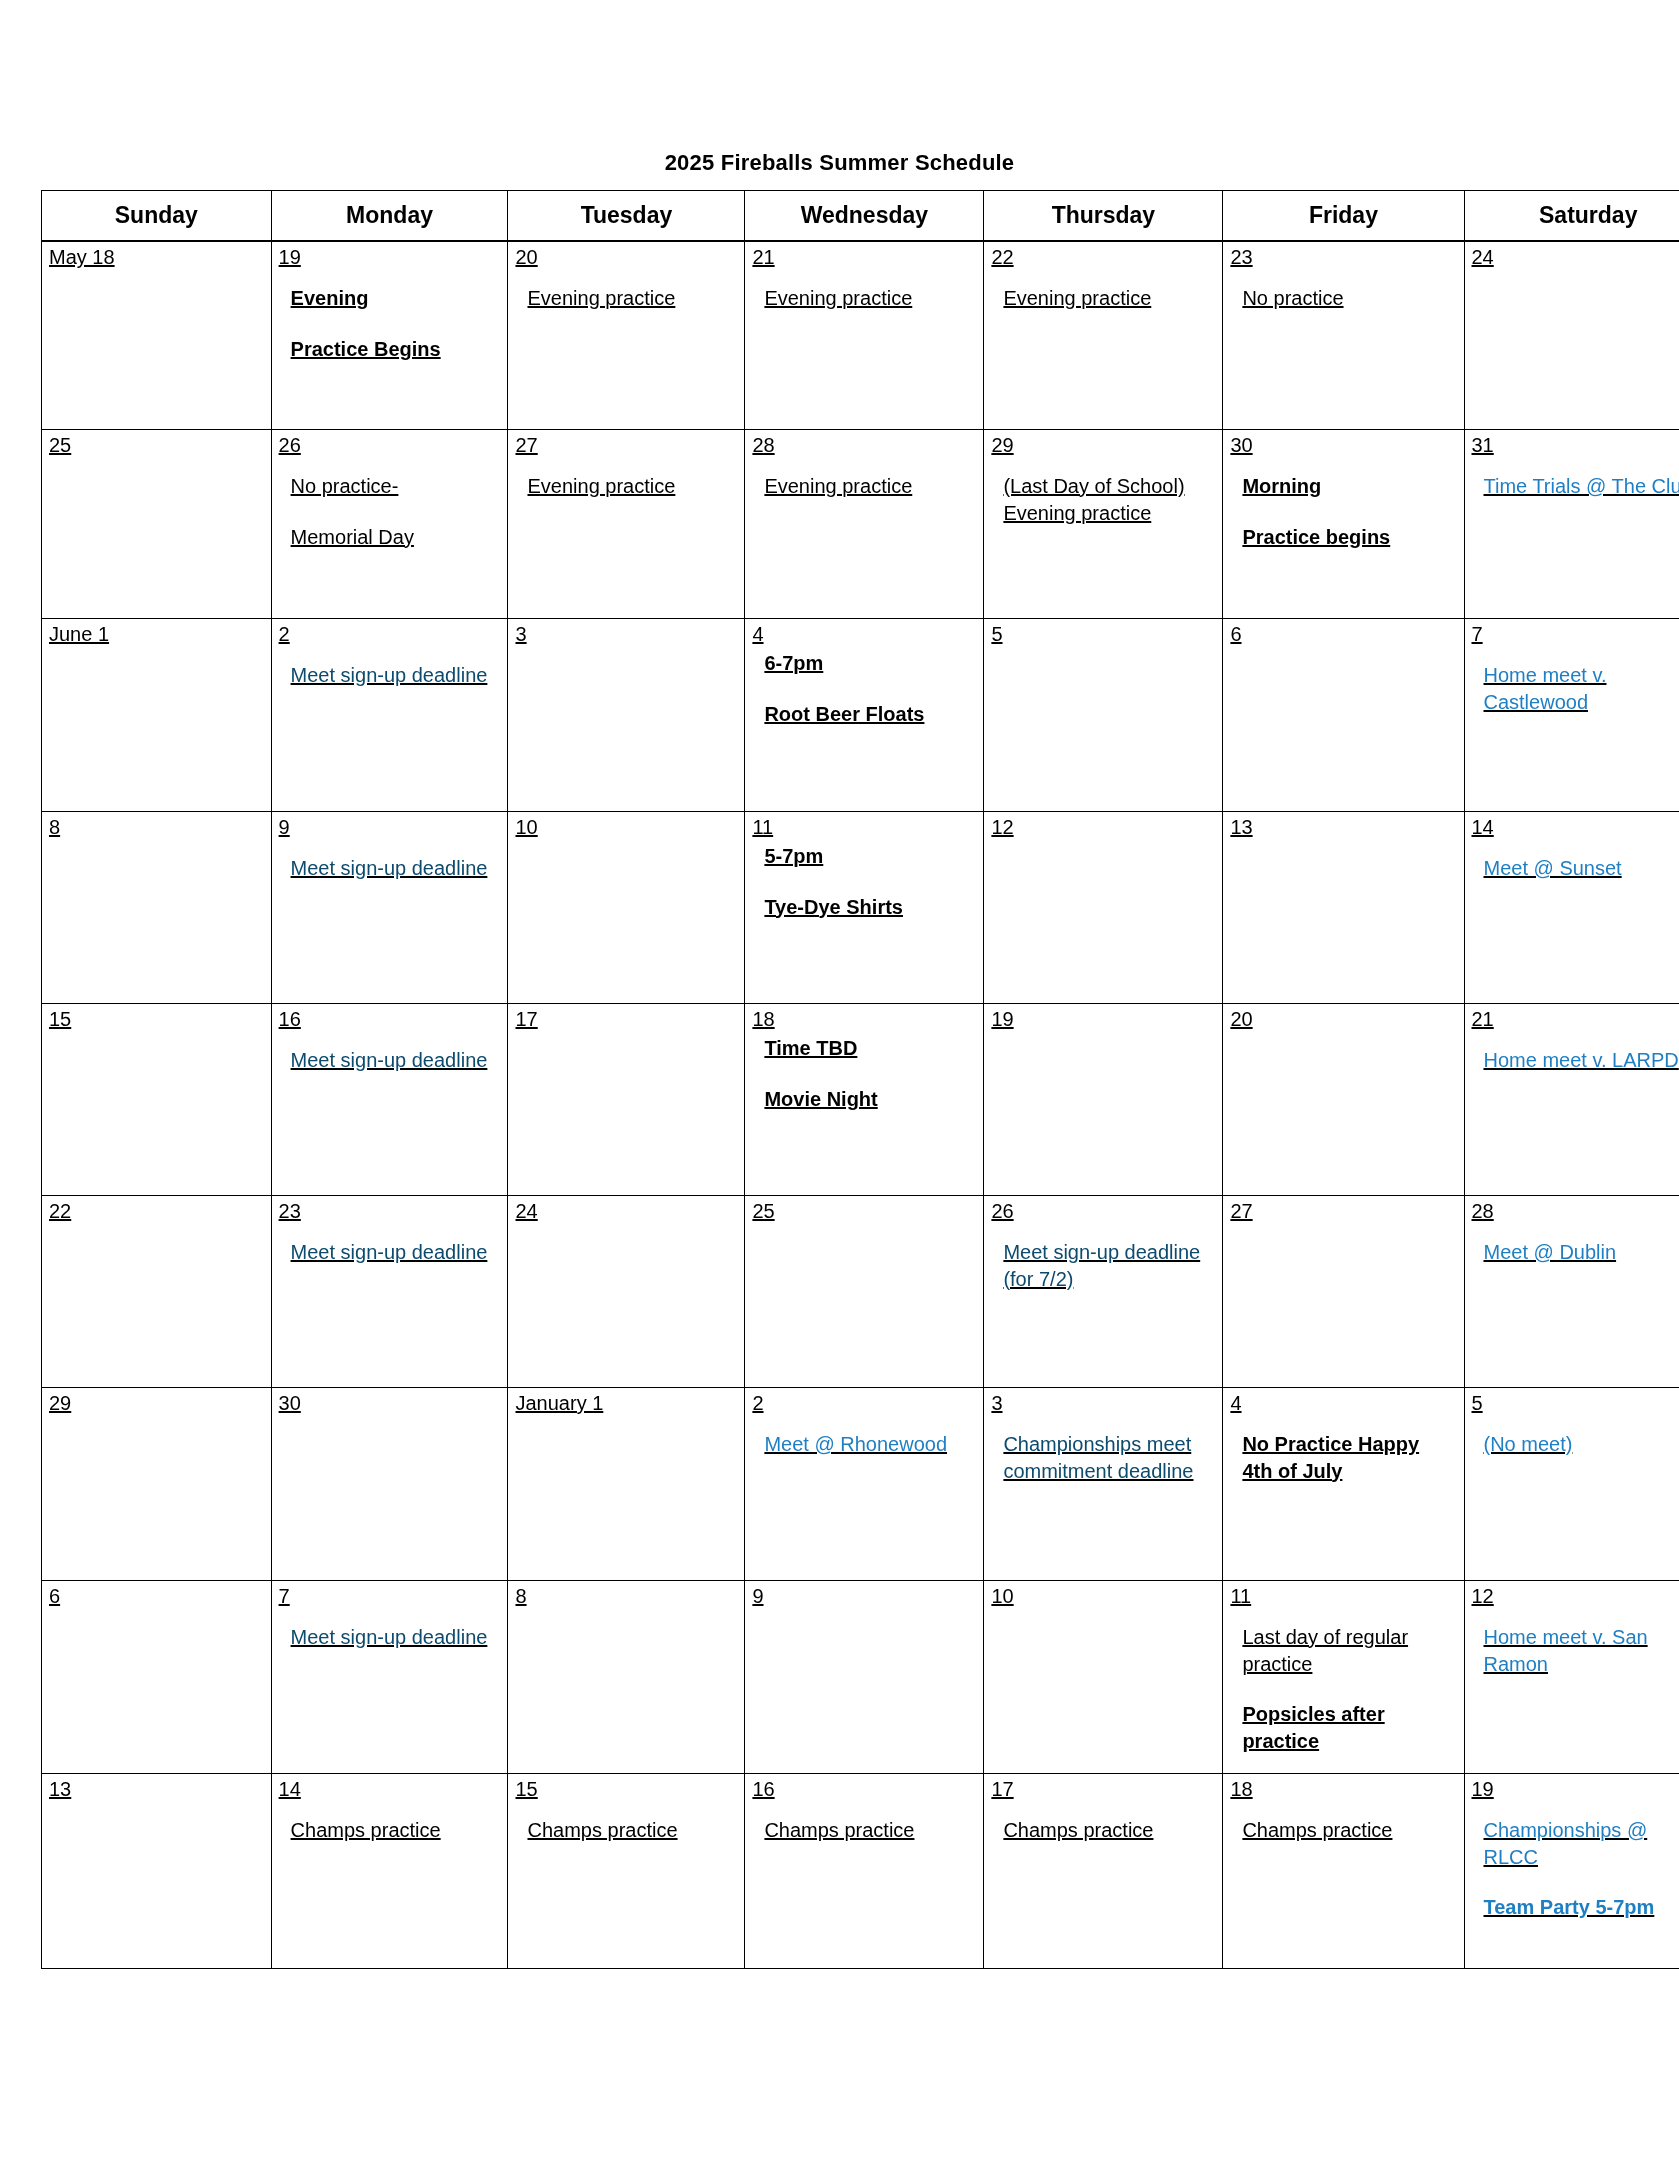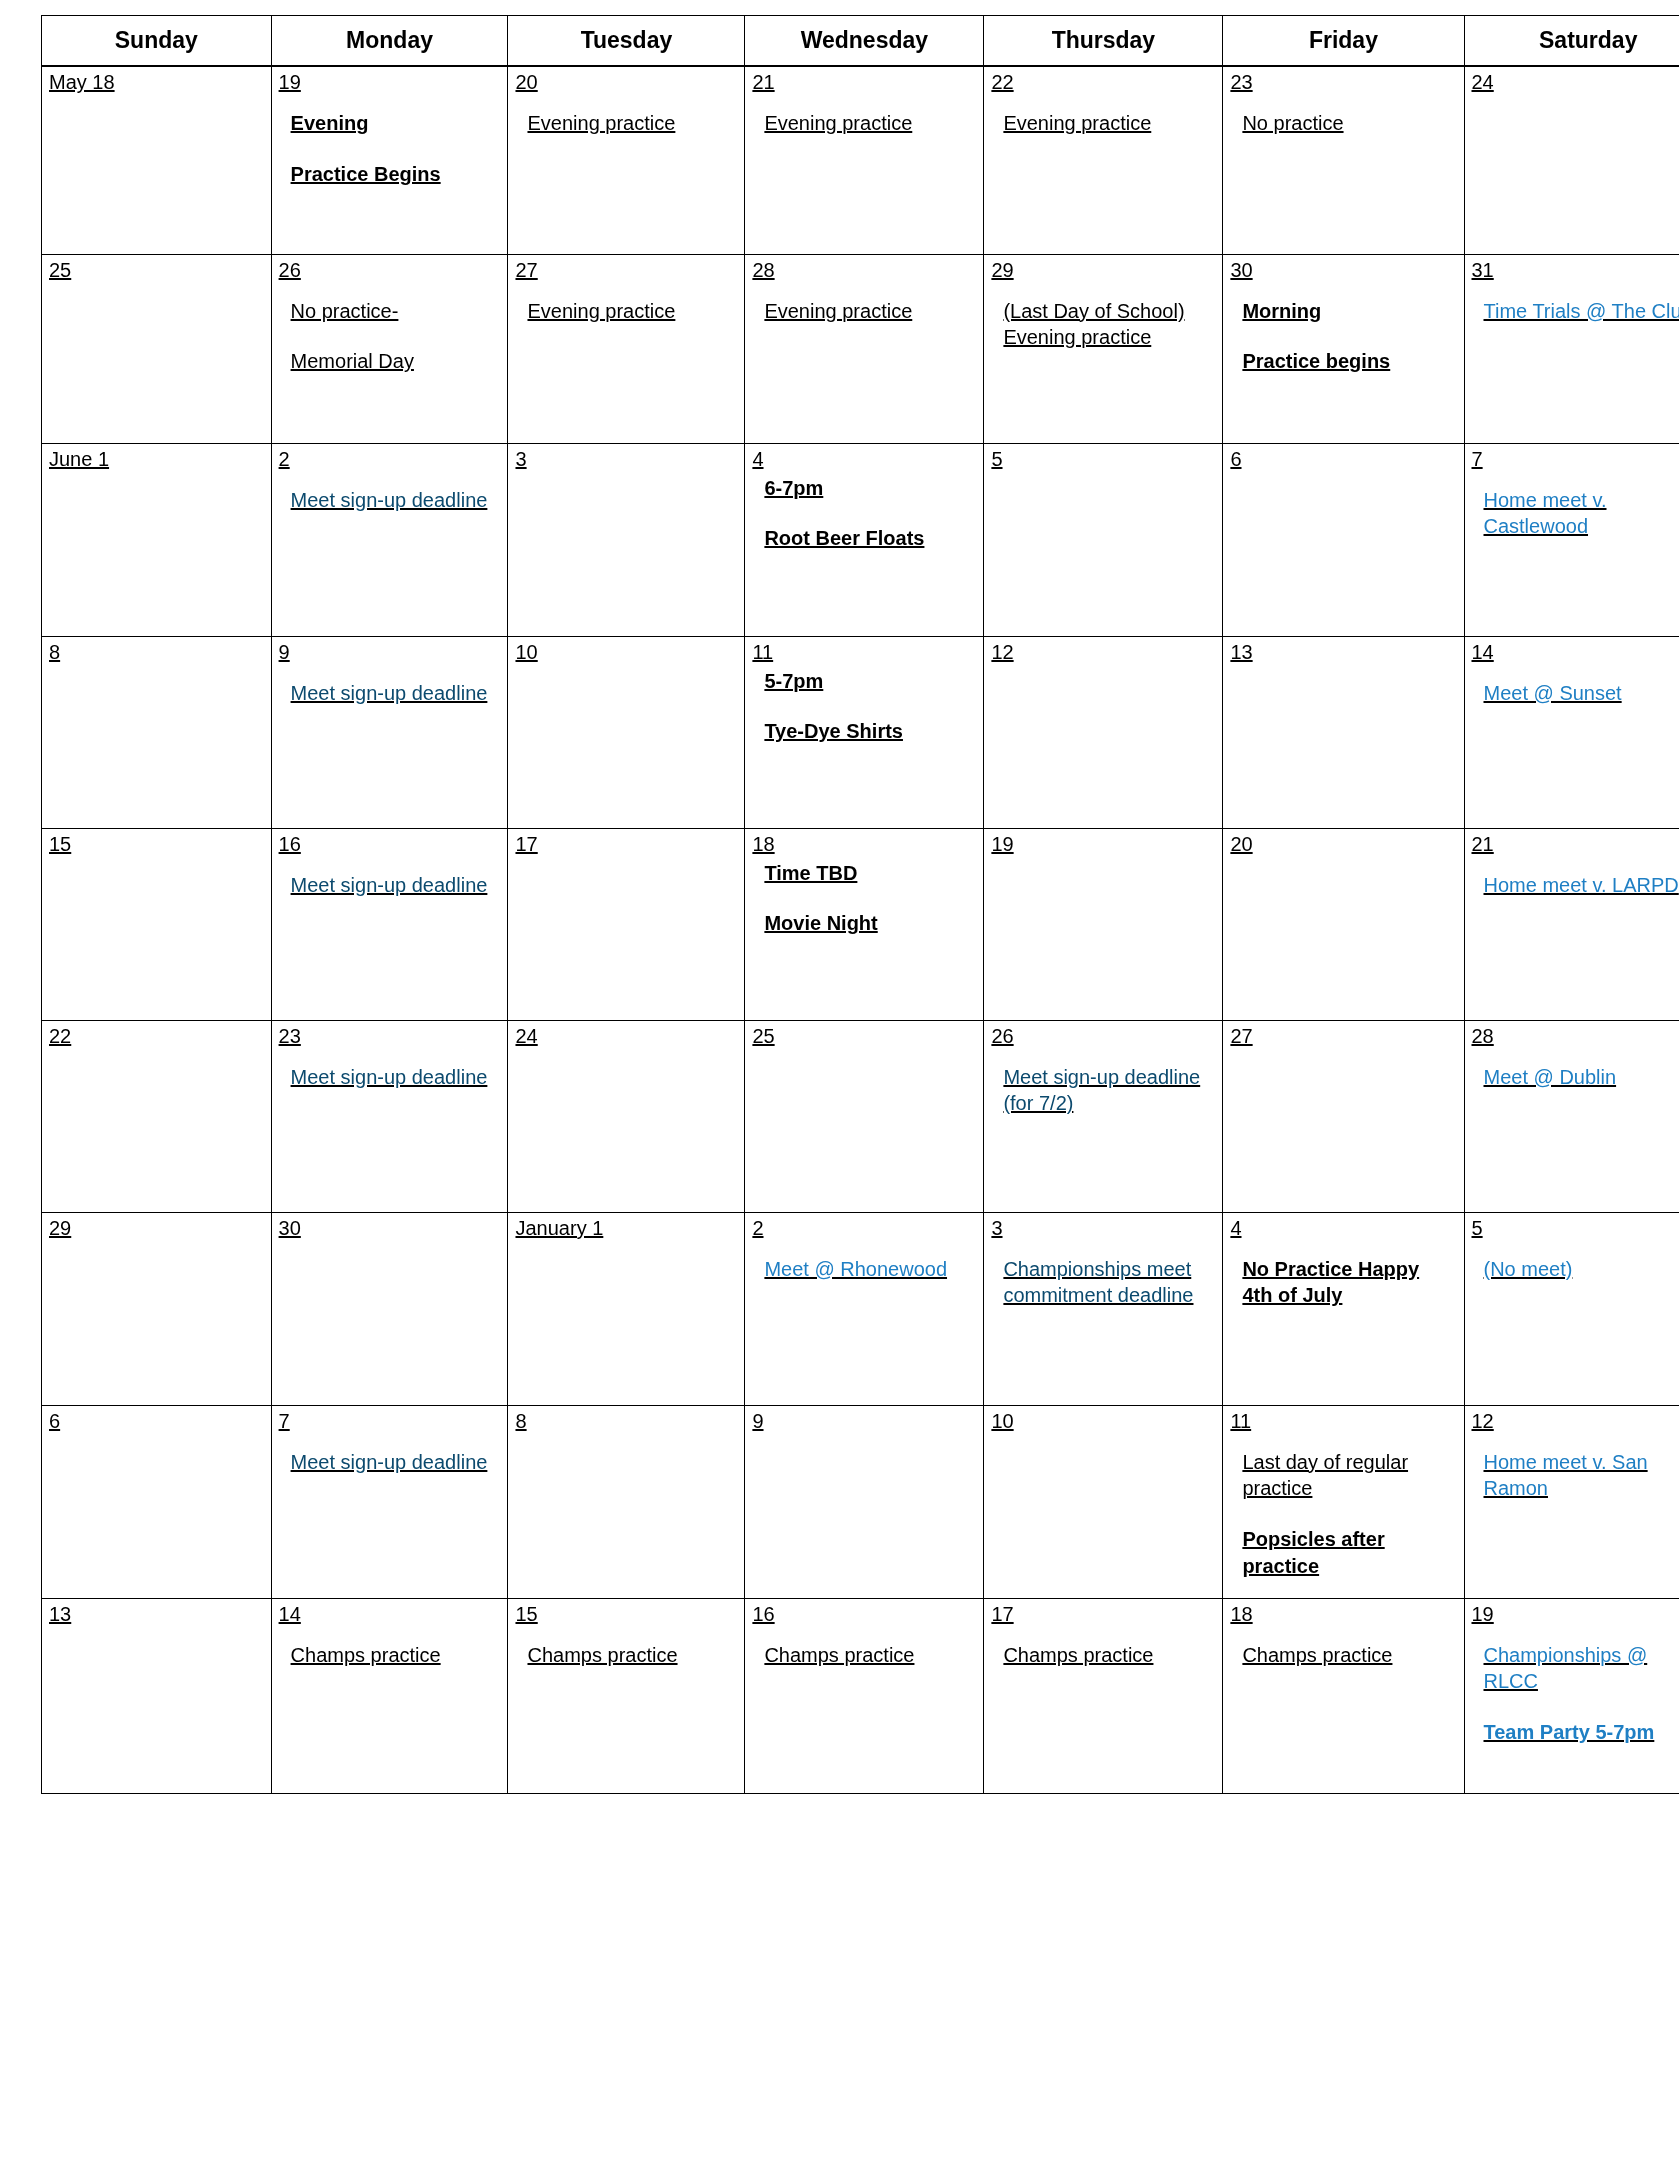--- a/index.html
+++ b/index.html
@@ -116,20 +116,21 @@
   tr.wk-6 { height: 192px; }
   tr.wk-7 { height: 193px; }
   tr.wk-8 { height: 193px; }
   tr.wk-9 { height: 195px; }
 </style>
 </head>
 <body>
 
 <div class="page">
 
+  <h1 class="doc-title">2025 Fireballs Summer Schedule</h1>
 
   <table class="calendar">
     <colgroup>
       <col class="c0">
         <col class="c1">
         <col class="c2">
         <col class="c3">
       <col class="c4">
         <col class="c5">
         <col class="c6">

